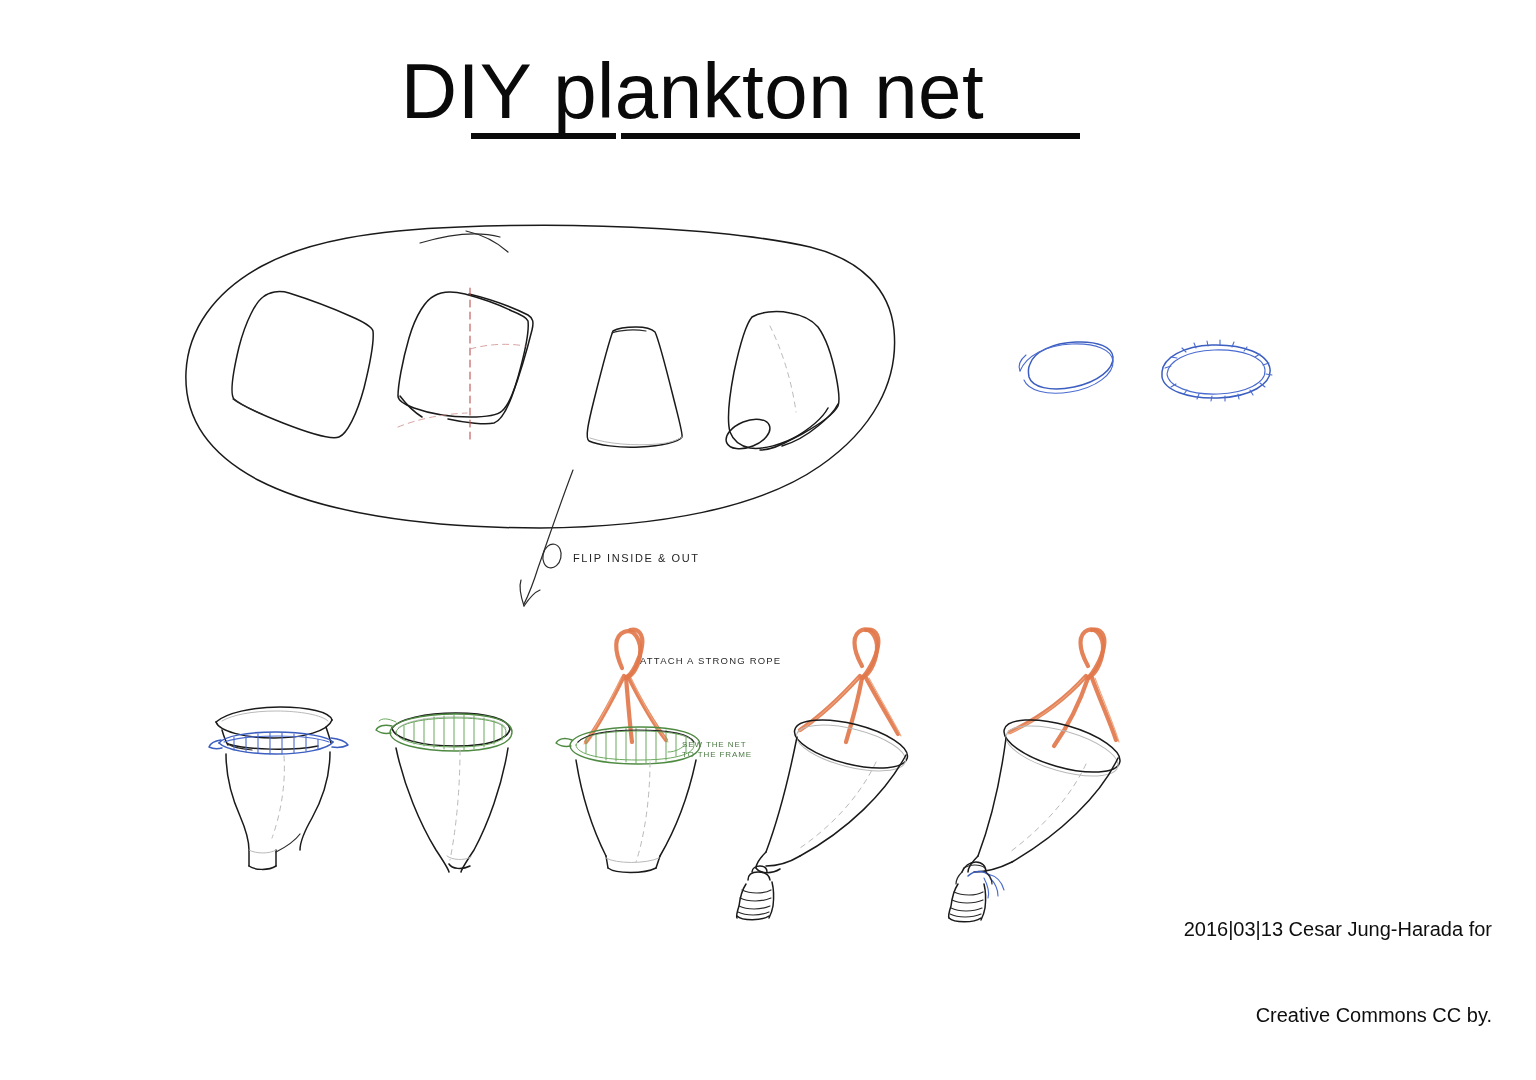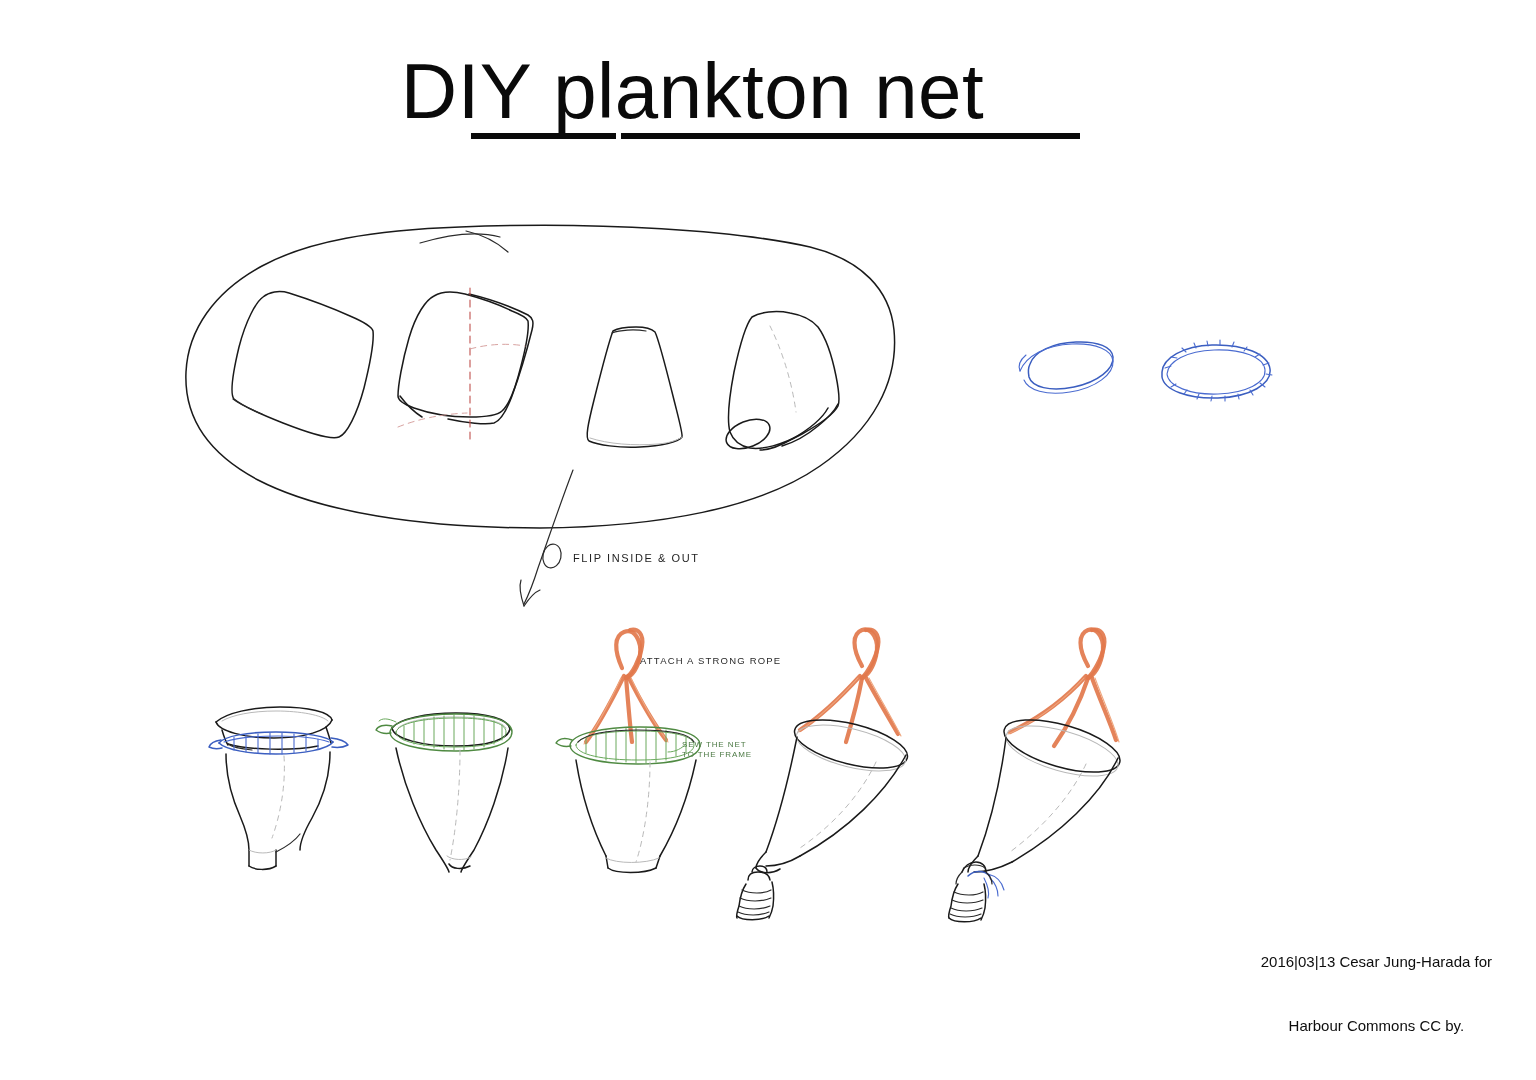--- a/index.html
+++ b/index.html
@@ -49,23 +49,23 @@
     left: 616px;
     top: 131px;
     width: 5px;
     height: 10px;
     background: #ffffff;
   }
   .credits {
     position: absolute;
     right: 44px;
     bottom: 22px;
-    text-align: center;
-    font-family: "Liberation Sans", sans-serif;
-    font-size: 15px;
+    text-align: right;
+    font-family: "Liberation Sans", sans-serif;
+    font-size: 20px;
     font-weight: 300;
     line-height: 1.43;
     color: #0e0e0e;
     white-space: pre;
   }
   .credits div { white-space: pre; }
   svg { display: block; }
   .hand {
     fill: none;
     stroke: #1a1a1a;
@@ -484,14 +484,14 @@
       <path class="hand-thin" d="M952 900 C 960 904 974 904 983 900"></path>
       <path class="hand-thin" d="M951 908 C 959 912 973 912 982 908"></path>
       <path class="hand-thin" d="M950 914 C 958 918 972 918 981 914"></path>
     </g>
   </g>
 
 </svg>
 
 <div class="credits">
   <div>2016|03|13 Cesar Jung-Harada for</div>
-  <div>Harbour Commons CC by.</div>
+  <div>Creative Commons CC by.</div>
 </div>
 
 </body></html>

